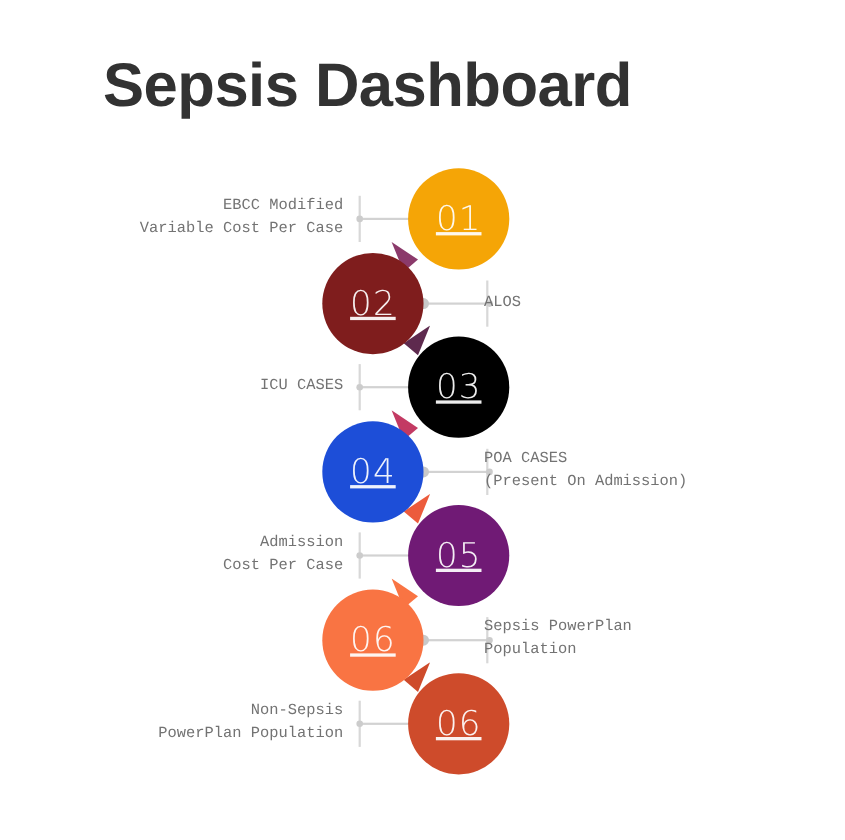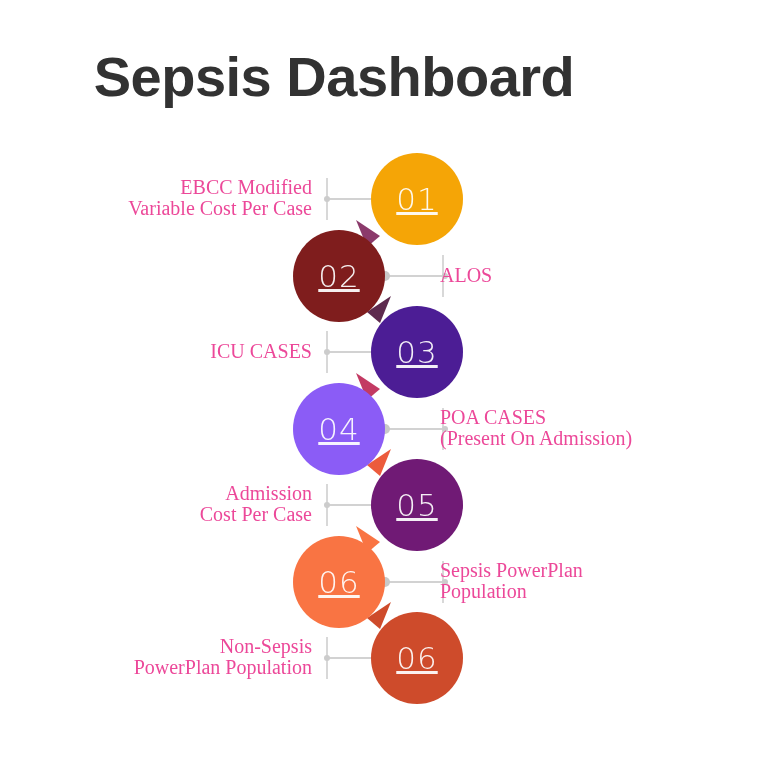--- a/index.html
+++ b/index.html
@@ -124,24 +124,24 @@
     height: 6px;
     border-radius: 50%;
     background: #cccccc;
   }
   .step.right .conn-dot-small { left: 4px; }
   .step.left  .conn-dot-small { left: 64px; }
 
   
   .label {
     position: absolute;
-    font-size: 20px;
+    font-size: 14px;
     line-height: 21px;
-    color: #ec4899;
-    font-family: Liberation Serif, serif;
+    color: #737373;
+    font-family: Liberation Mono, monospace;
     white-space: pre-line;
   }
   .step.right .label {
     right: 456px;
     text-align: right;
     top: -22px;
   }
   .step.left .label {
     left: 440px;
     text-align: left;
@@ -189,36 +189,36 @@
     <div class="step right" style="top: 352px; z-index: 18;">
       <div class="tail"><svg width="30" height="34" viewBox="0 0 30 34" style="transform:none">
           <path d="M29 0 L18 27 L5 16 Z" fill="#5E2A4E"></path>
         </svg></div>
       <div class="connector">
         <div class="conn-vtick"></div>
         <div class="conn-hline"></div>
         <div class="conn-dot-small"></div>
         <div class="conn-dot-big"></div>
       </div>
-      <div class="circle" style="background: #4c1d95;">
+      <div class="circle" style="background: #000000;">
         <span class="circle-number">03</span>
       </div>
       <div class="label one-line">ICU CASES</div>
     </div>
     <div class="step left" style="top: 428.5px; z-index: 17;">
       <div class="tail"><svg width="30" height="34" viewBox="0 0 30 34" style="transform:scale(-1,1)">
           <path d="M29 0 L18 27 L5 16 Z" fill="#C33A63"></path>
         </svg></div>
       <div class="connector">
         <div class="conn-vtick"></div>
         <div class="conn-hline"></div>
         <div class="conn-dot-small"></div>
         <div class="conn-dot-big"></div>
       </div>
-      <div class="circle" style="background: #8b5cf6;">
+      <div class="circle" style="background: #1d4ed8;">
         <span class="circle-number">04</span>
       </div>
       <div class="label">POA CASES
 (Present On Admission)</div>
     </div>
     <div class="step right" style="top: 505px; z-index: 16;">
       <div class="tail"><svg width="30" height="34" viewBox="0 0 30 34" style="transform:none">
           <path d="M29 0 L18 27 L5 16 Z" fill="#EC5B3C"></path>
         </svg></div>
       <div class="connector">

